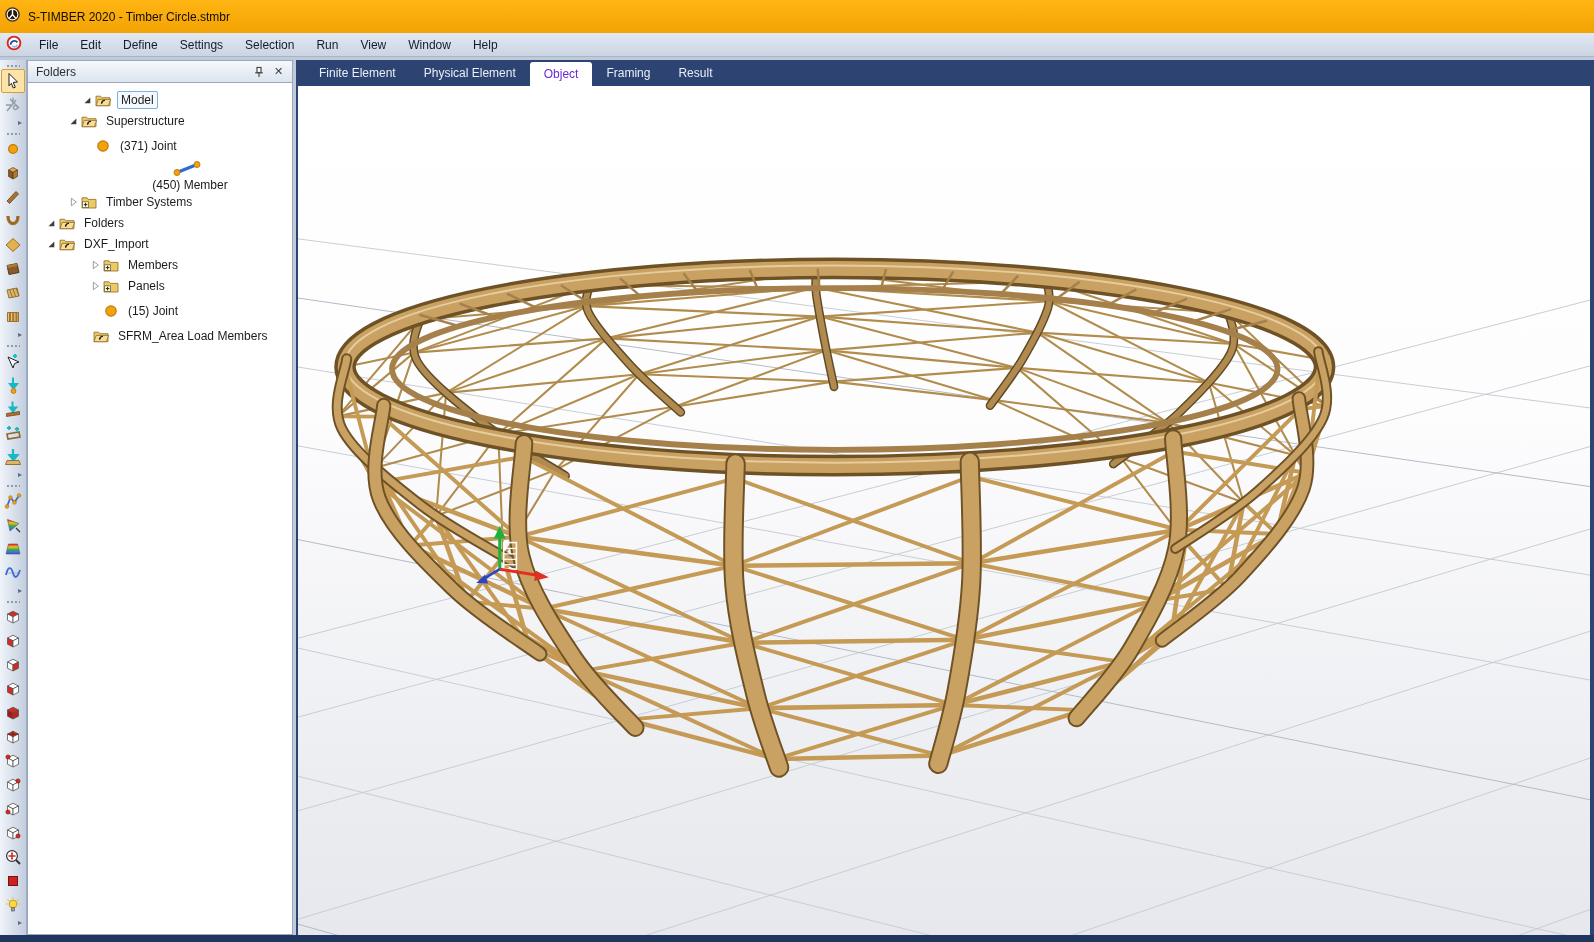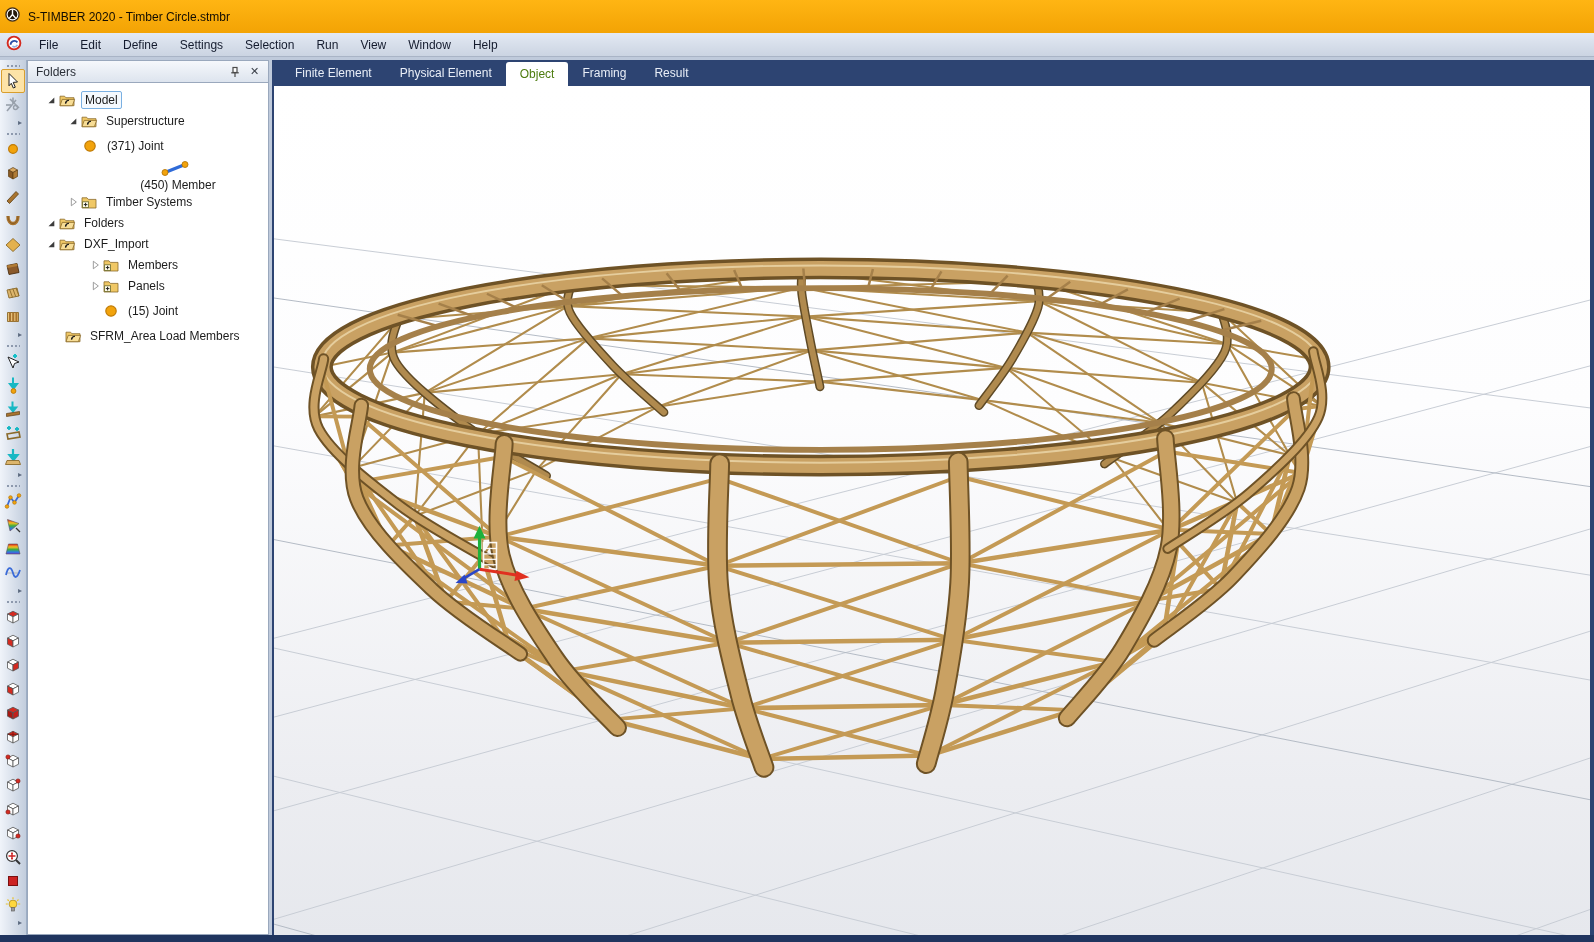--- a/index.html
+++ b/index.html
@@ -30,21 +30,21 @@
   .tbicon { width:24px; height:24px; display:flex; align-items:center;
     justify-content:center; border-radius:2px; flex:0 0 auto; }
   .tbicon.active { background:#fde3a7; border:1px solid #d89e2e; }
   .grip { width:14px; height:4px; flex:0 0 auto; margin:3px 0 2px 0;
     background-image:radial-gradient(#8d99ad 1px, transparent 1.2px);
     background-size:4px 4px; background-position:0 1px; }
   .expander { width:100%; height:11px; flex:0 0 auto; font-size:8px; color:#5d6b80;
     text-align:right; padding-right:4px; line-height:11px; }
 
   
-  .fpanel { width:242px; flex:0 0 auto; display:flex; flex-direction:column;
+  .fpanel { width:266px; flex:0 0 auto; display:flex; flex-direction:column;
     margin-right:3px; }
   .fpanel-hdr { height:22px; flex:0 0 auto; background:linear-gradient(#f6f8fc,#dde4ee);
     border:1px solid #9aa8bd; border-bottom:none; display:flex; align-items:center;
     padding:0 6px 0 8px; }
   .fpanel-hdr .ptitle { font-size:12px; color:#2a2f38; flex:1; }
   .fpanel-hdr .pbtn { width:15px; height:15px; display:flex; align-items:center;
     justify-content:center; color:#3a3f48; font-size:11px; margin-left:5px; }
   .fpanel-body { flex:1 1 auto; background:#fff; border:1px solid #9aa8bd;
     overflow:hidden; padding-top:6px; }
   .trow { display:flex; align-items:center; height:21px; font-size:12px;
@@ -57,21 +57,21 @@
   .tlabel { padding:1px 3px; }
   .tlabel.selected { border:1px solid #7ab0e2; background:#f4f9fe; border-radius:2px; }
 
   
   .content { flex:1 1 auto; display:flex; flex-direction:column;
     background:#2d4472; min-width:0; }
   .tabstrip { height:26px; flex:0 0 auto; display:flex; align-items:stretch;
     padding-left:9px; }
   .tab { font-size:12px; color:#e9eef7; display:flex; align-items:center;
     padding:0 14px; cursor:default; }
-  .tab.active { background:#fff; color:#4d7c0f; border-radius:3px 3px 0 0;
+  .tab.active { background:#fff; color:#6d28d9; border-radius:3px 3px 0 0;
     margin-top:2px; }
   .viewport { flex:1 1 auto; margin:0 4px 0 2px; position:relative;
     background:linear-gradient(180deg,#ffffff 0%,#fdfdfe 38%,#ecedf1 82%,#e6e8ed 100%);
     overflow:hidden; }
   .viewport svg { position:absolute; inset:0; width:100%; height:100%; }
 
   
   .bottomstrip { height:7px; flex:0 0 auto; background:#20355f; }
 </style>
 </head>
@@ -372,21 +372,21 @@
         <span class="pbtn">
           <svg width="12" height="12" viewBox="0 0 12 12">
             <rect x="4" y="1.5" width="4" height="5" fill="#fff" stroke="#4a4a4a" stroke-width="1.2"></rect>
             <line x1="2.2" y1="6.8" x2="9.8" y2="6.8" stroke="#4a4a4a" stroke-width="1.2"></line>
             <line x1="6" y1="6.8" x2="6" y2="11" stroke="#4a4a4a" stroke-width="1.2"></line>
           </svg>
         </span>
         <span class="pbtn">✕</span>
       </div>
       <div class="fpanel-body" id="tree">
-          <div class="trow" style="padding-left: 16px;">
+          <div class="trow" style="padding-left: 16px; margin-left: 36px;">
             <span class="texp">
               <svg width="10" height="10" viewBox="0 0 12 12">
                 <polygon points="3,10 10,10 10,3" fill="#3c3c3c"></polygon>
               </svg>
             </span>
             <span class="ticon">
               <svg width="18" height="14" viewBox="0 0 16 14">
                 <path d="M1 3.2 h4.6 l1.2 1.5 H15 v8 H1 z" fill="#f0c866" stroke="#8a6a2a" stroke-width="0.8"></path>
                 <path d="M1 12.7 L3.2 6.4 H15.6 L13.4 12.7 z" fill="#f7dd96" stroke="#8a6a2a" stroke-width="0.8"></path>
                 <path d="M10 7.2 q-2.8 0.2 -3.4 2.6" stroke="#1a1a1a" fill="none" stroke-width="1.1"></path>
@@ -404,21 +404,21 @@
             <span class="ticon">
               <svg width="18" height="14" viewBox="0 0 16 14">
                 <path d="M1 3.2 h4.6 l1.2 1.5 H15 v8 H1 z" fill="#f0c866" stroke="#8a6a2a" stroke-width="0.8"></path>
                 <path d="M1 12.7 L3.2 6.4 H15.6 L13.4 12.7 z" fill="#f7dd96" stroke="#8a6a2a" stroke-width="0.8"></path>
                 <path d="M10 7.2 q-2.8 0.2 -3.4 2.6" stroke="#1a1a1a" fill="none" stroke-width="1.1"></path>
                 <polygon points="5.9,10.9 8,9.9 6.3,8.5" fill="#1a1a1a"></polygon>
               </svg>
             </span>
             <span class="tlabel">Superstructure</span>
           </div>
-          <div class="trow tall-joint" style="padding-left: 39px;">
+          <div class="trow tall-joint" style="padding-left: 52px;">
             <span class="texp"></span>
             <span class="ticon">
               <svg width="18" height="18" viewBox="0 0 18 18">
                 <circle cx="9" cy="9" r="5.2" fill="#f2a30c" stroke="#c07c08" stroke-width="1.2"></circle>
               </svg>
             </span>
             <span class="tlabel">(371) Joint</span>
           </div>
           <div class="trow tall-member" style="padding-left: 60px; flex-direction: column;">
             <span class="texp"></span>
@@ -510,21 +510,21 @@
           </div>
           <div class="trow tall-joint" style="padding-left: 60px;">
             <span class="texp"></span>
             <span class="ticon">
               <svg width="18" height="18" viewBox="0 0 18 18">
                 <circle cx="9" cy="9" r="5.2" fill="#f2a30c" stroke="#c07c08" stroke-width="1.2"></circle>
               </svg>
             </span>
             <span class="tlabel">(15) Joint</span>
           </div>
-          <div class="trow" style="padding-left: 22px;">
+          <div class="trow" style="padding-left: 50px;">
             <span class="texp"></span>
             <span class="ticon">
               <svg width="18" height="14" viewBox="0 0 16 14">
                 <path d="M1 3.2 h4.6 l1.2 1.5 H15 v8 H1 z" fill="#f0c866" stroke="#8a6a2a" stroke-width="0.8"></path>
                 <path d="M1 12.7 L3.2 6.4 H15.6 L13.4 12.7 z" fill="#f7dd96" stroke="#8a6a2a" stroke-width="0.8"></path>
                 <path d="M10 7.2 q-2.8 0.2 -3.4 2.6" stroke="#1a1a1a" fill="none" stroke-width="1.1"></path>
                 <polygon points="5.9,10.9 8,9.9 6.3,8.5" fill="#1a1a1a"></polygon>
               </svg>
             </span>
             <span class="tlabel">SFRM_Area Load Members</span>

